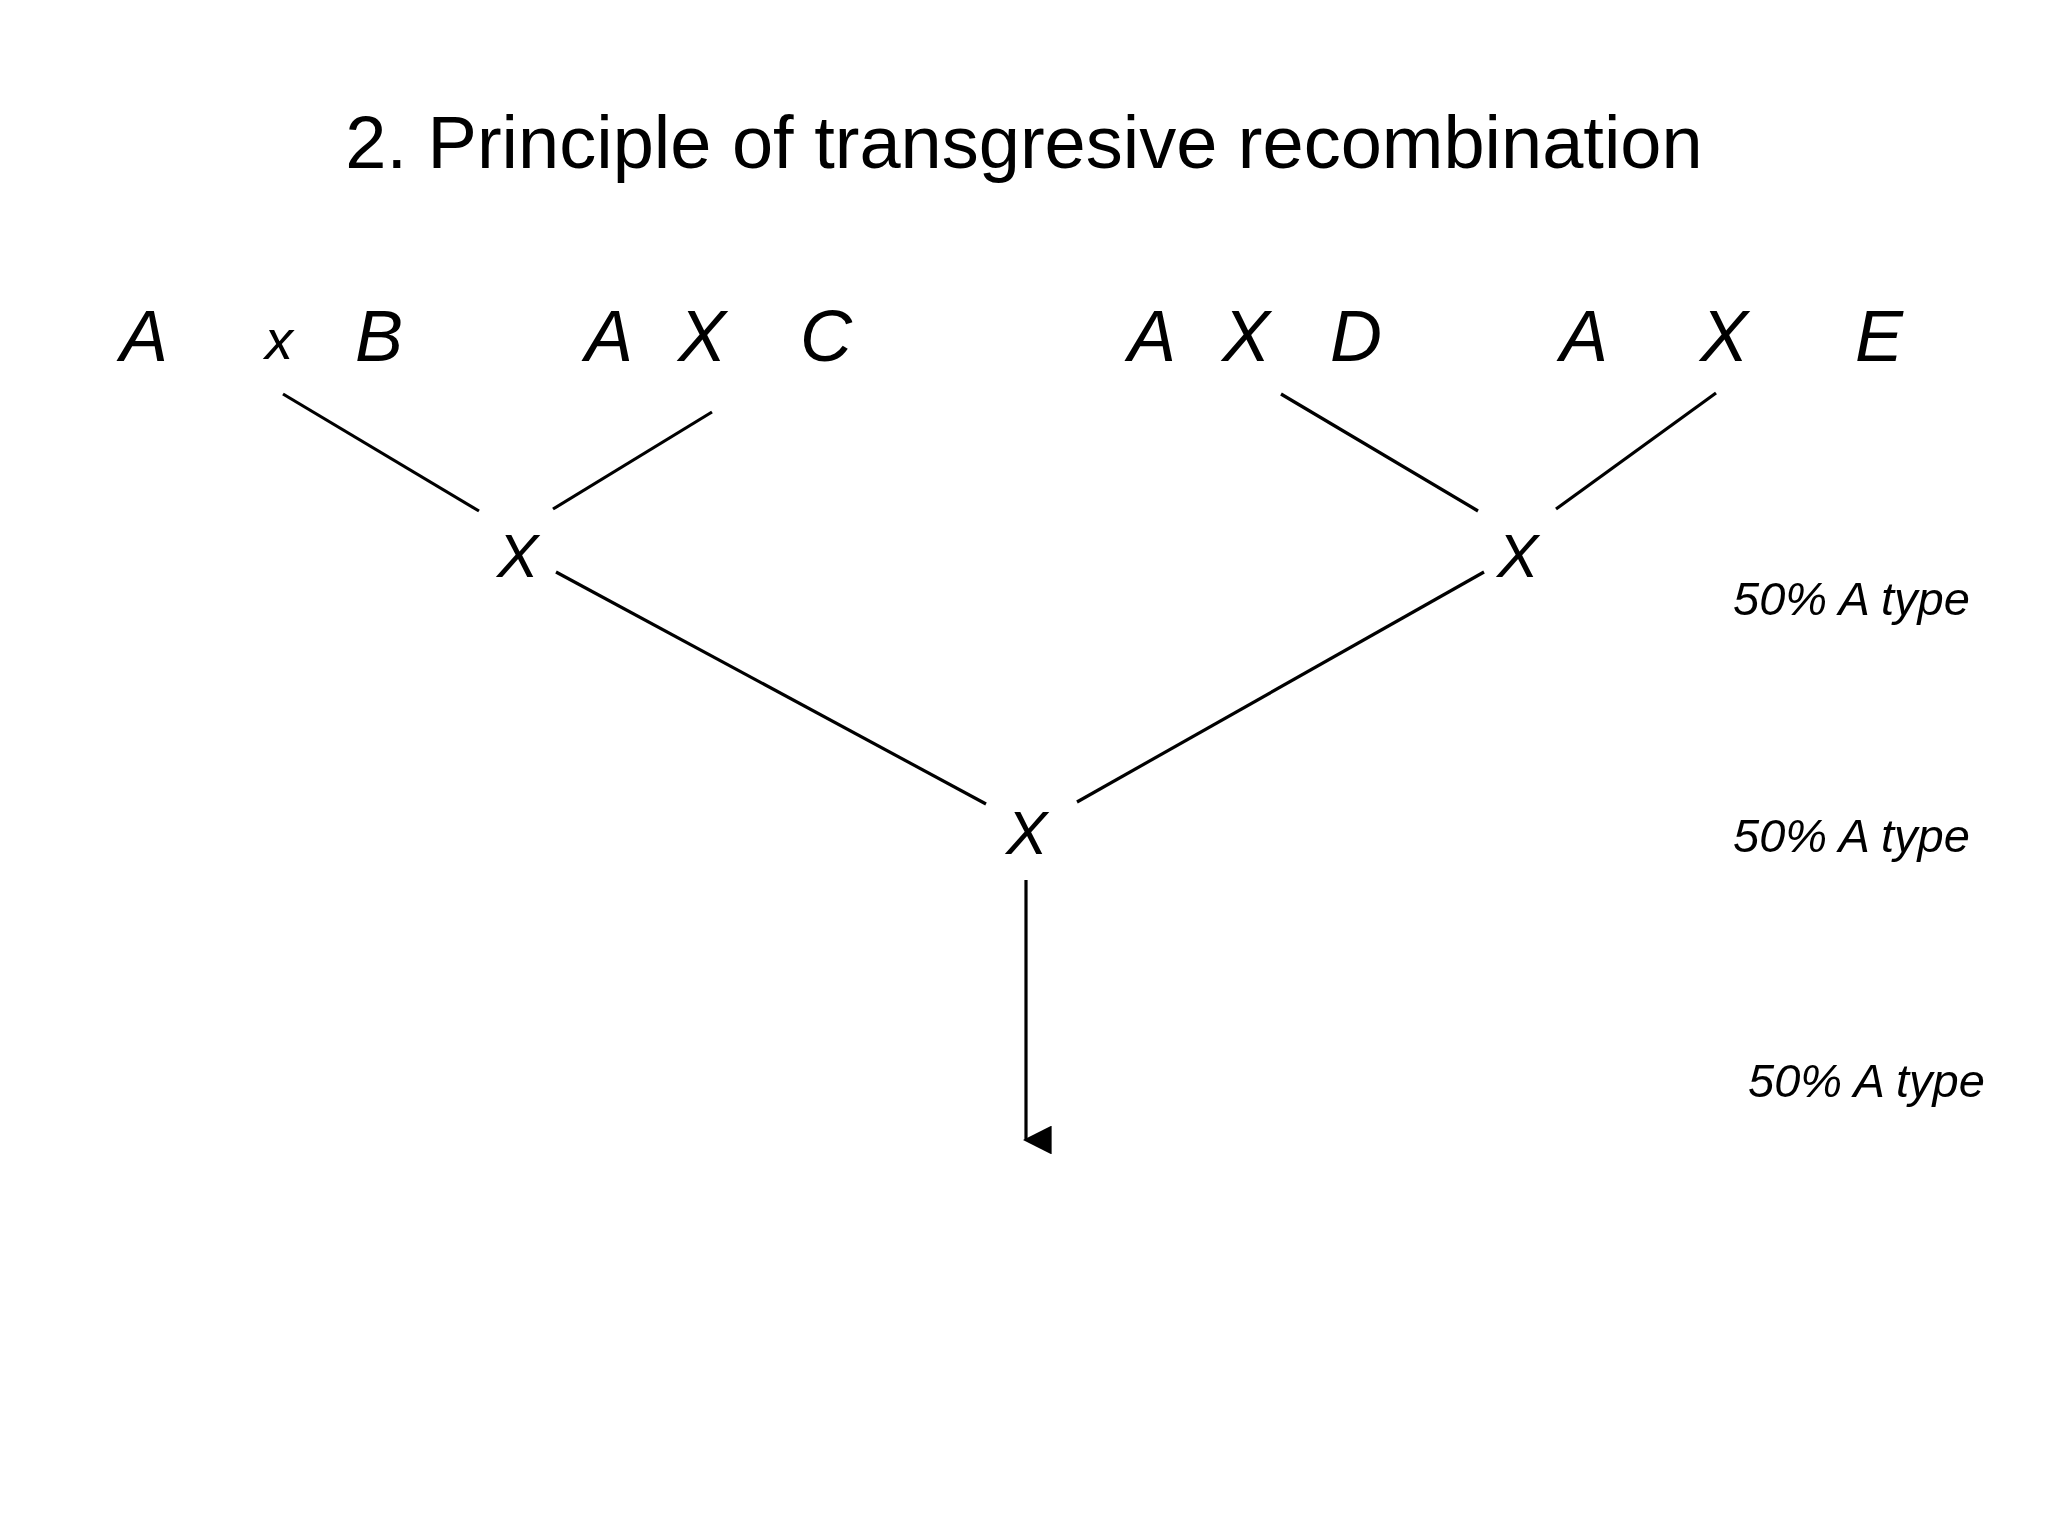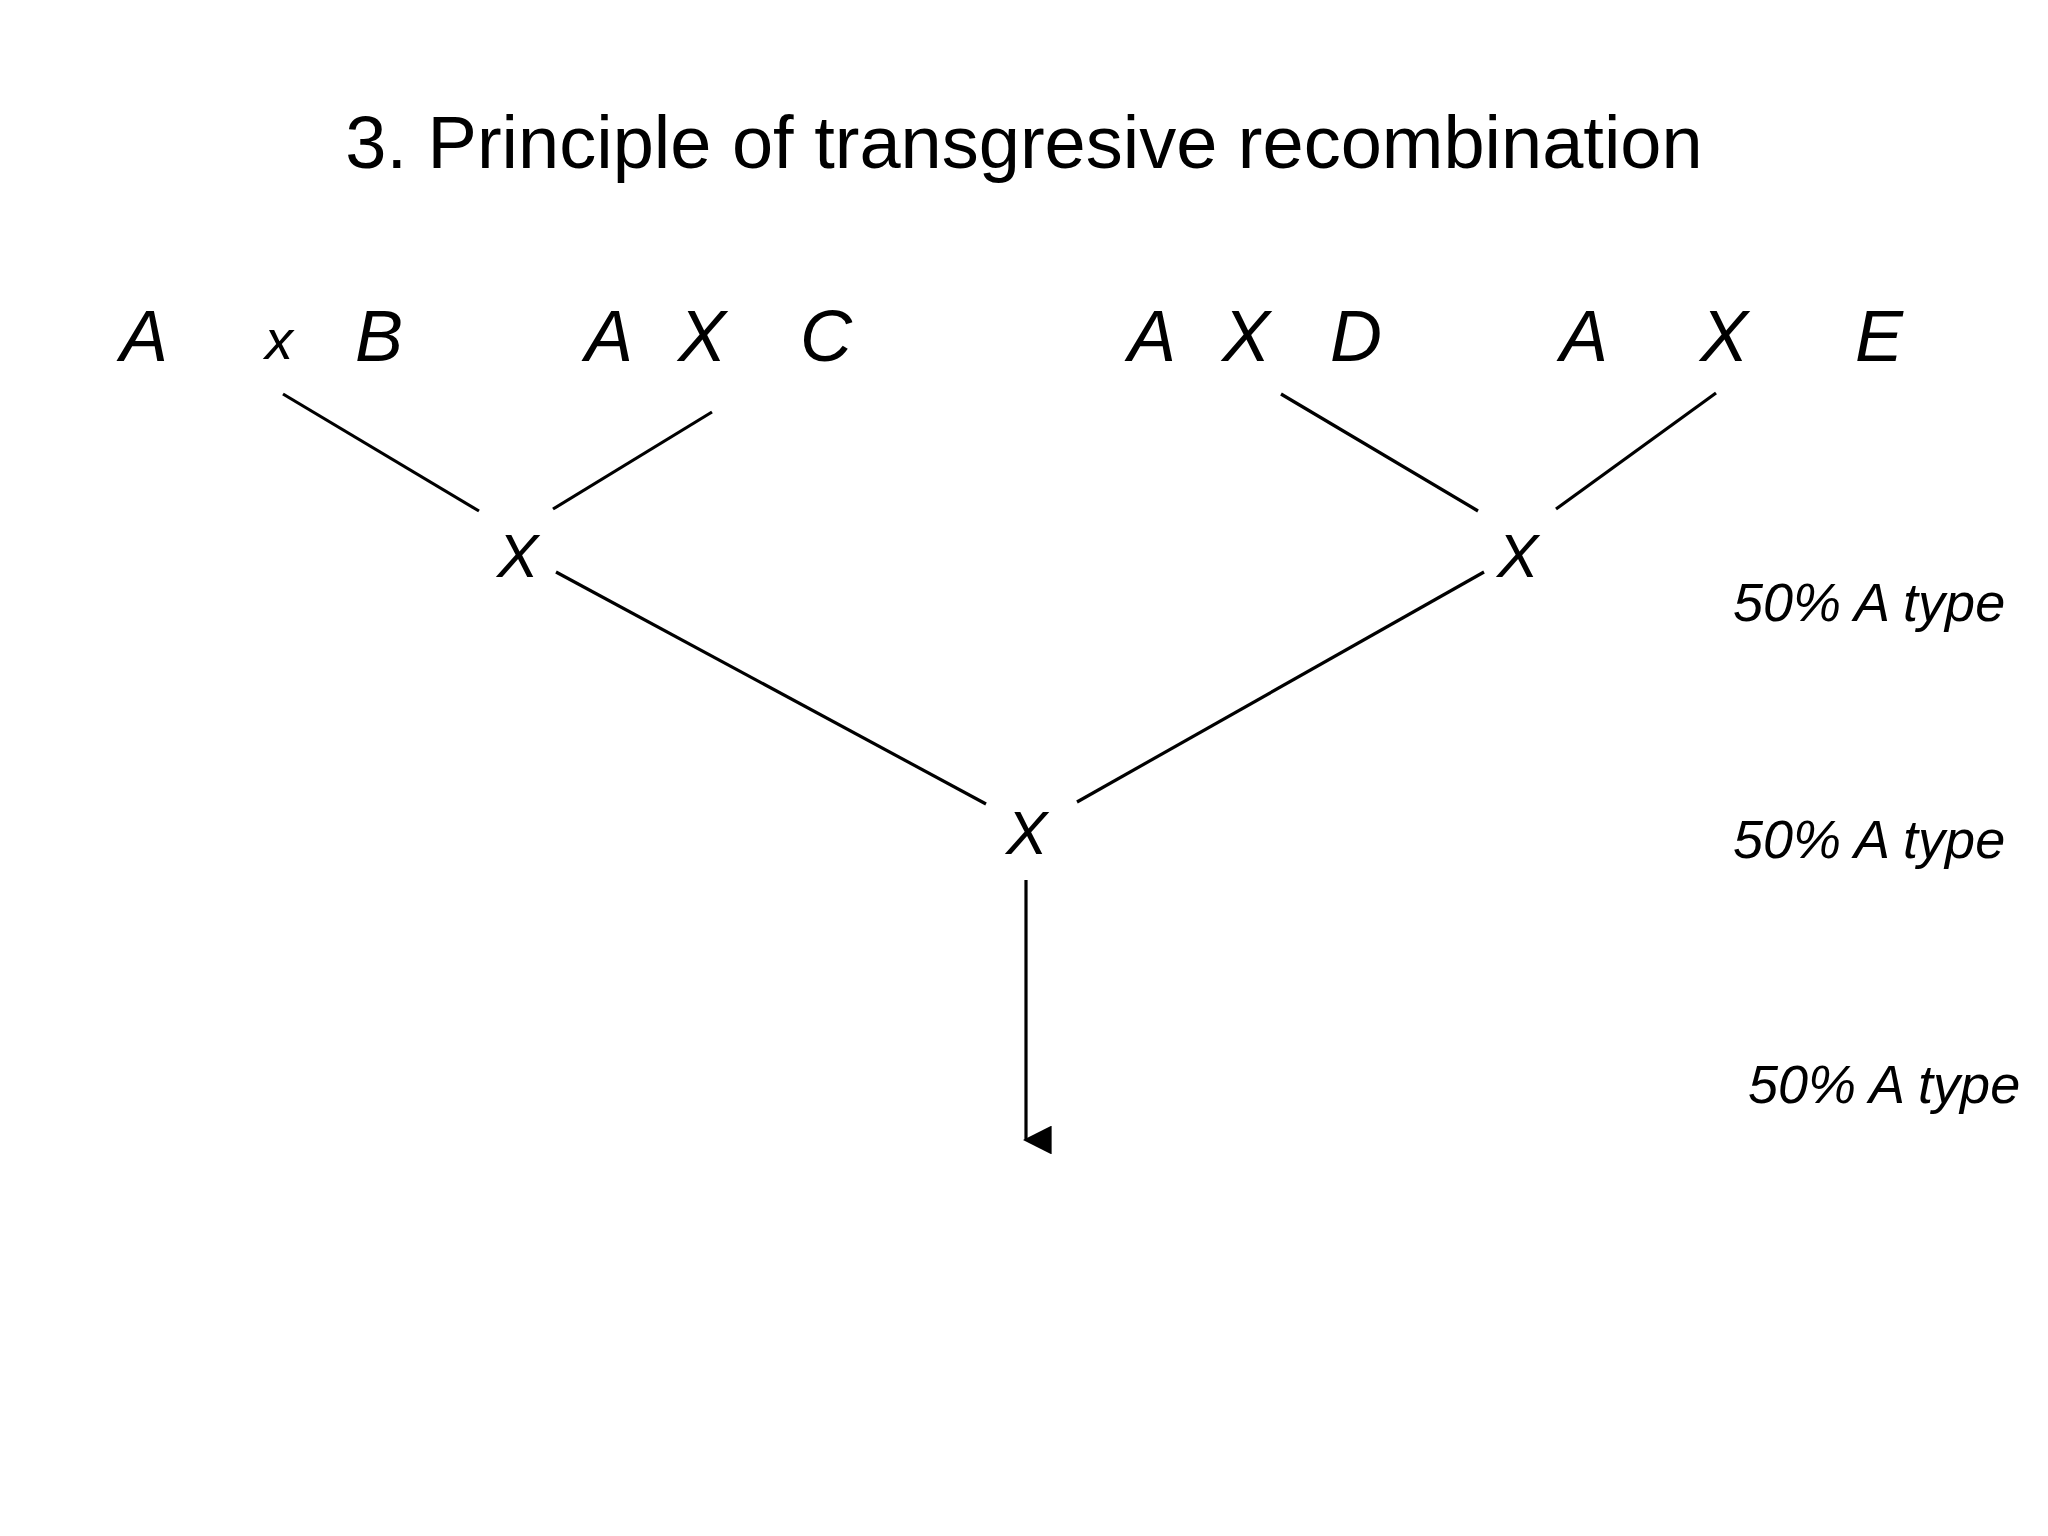--- a/index.html
+++ b/index.html
@@ -48,40 +48,40 @@
     font-weight: 400;
     font-size: 62px;
     line-height: 1;
     color: #000000;
   }
   .pct-label {
     position: absolute;
     font-family: "Liberation Sans", sans-serif;
     font-style: italic;
     font-weight: 400;
-    font-size: 54px;
+    font-size: 47px;
     line-height: 1;
     color: #000000;
     white-space: nowrap;
   }
   #tree-lines {
     position: absolute;
     left: 0;
     top: 0;
     width: 2048px;
     height: 1536px;
     pointer-events: none;
   }
 </style>
 </head>
 <body>
 
 <div id="slide">
 
-  <div id="slide-title">3. Principle of transgresive recombination</div>
+  <div id="slide-title">2. Principle of transgresive recombination</div>
 
   <div class="cross-label" style="left:120px; top:300px;">A</div>
   <div class="cross-label" style="left:265px; top:312px; font-size:56px;">x</div>
   <div class="cross-label" style="left:355px; top:300px;">B</div>
 
   <div class="cross-label" style="left:585px; top:300px;">A</div>
   <div class="cross-label" style="left:678px; top:300px;">X</div>
   <div class="cross-label" style="left:800px; top:300px;">C</div>
 
   <div class="cross-label" style="left:1128px; top:300px;">A</div>

